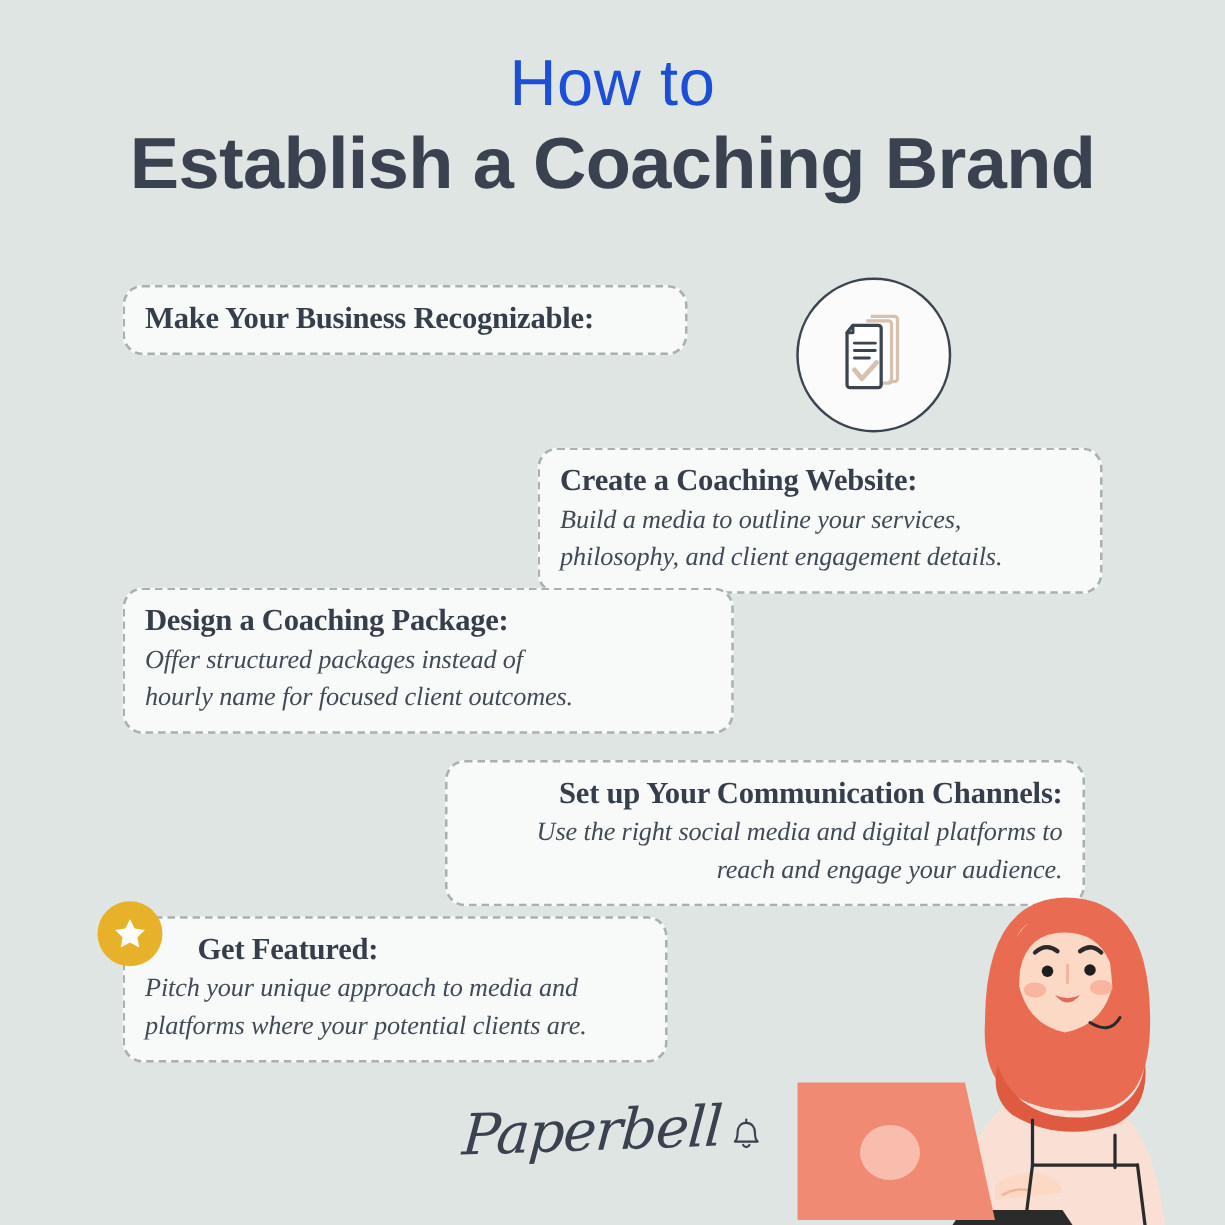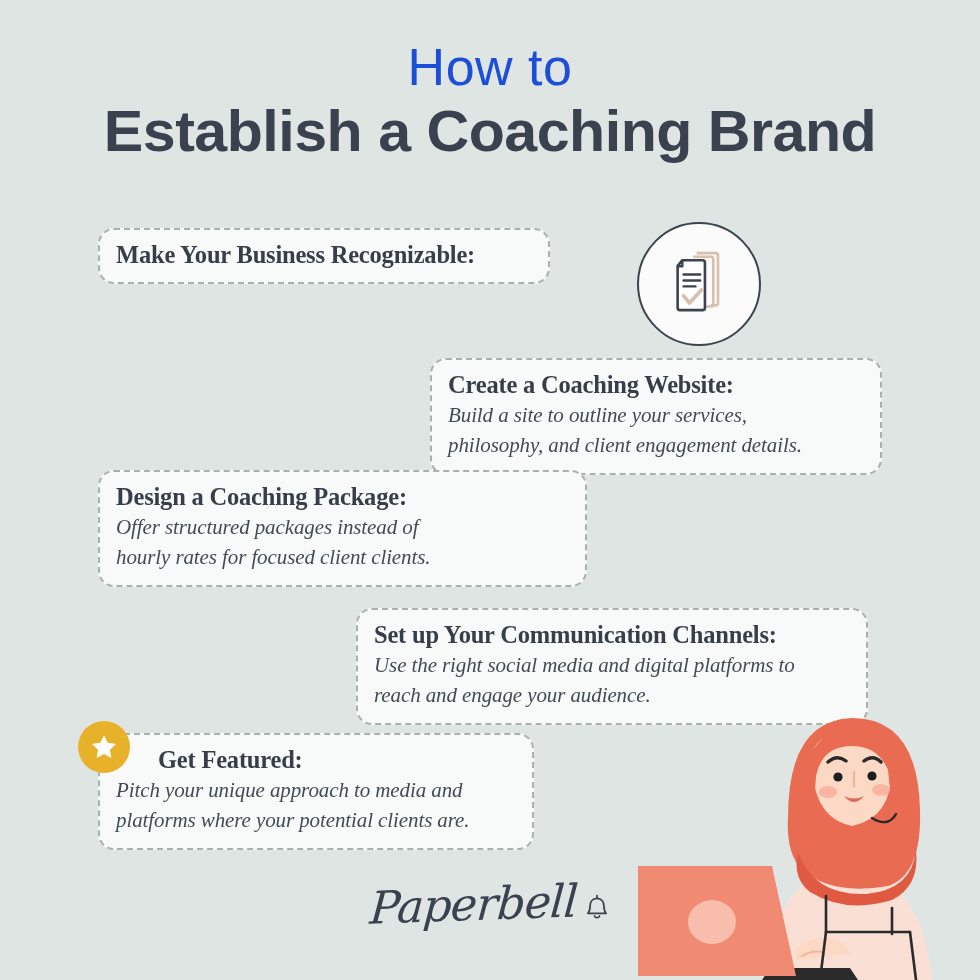--- a/index.html
+++ b/index.html
@@ -42,21 +42,21 @@
   .card-desc {
     font-size:21px; font-style:italic; color:#424B55;
     line-height:1.42; letter-spacing:-0.1px;
     margin-top:1px;
   }
   .card-desc span { display:block; white-space:nowrap; }
 
   #card-1 { left:98px;  top:228px; width:452px; }
   #card-2 { left:430px; top:358px; width:452px; }
   #card-3 { left:98px;  top:470px; width:489px; }
-  #card-4 { left:356px; top:608px; width:512px; }
+  #card-4 { left:356px; top:608px; width:512px;text-align:right; }
   #card-5 { left:98px;  top:733px; width:436px; }
 
   
   #featured-star-badge {
     position:absolute; left:-22px; top:-14px;
     width:52px; height:52px; border-radius:50%;
     background:#E7B229;
     display:flex; align-items:center; justify-content:center;
     z-index:5;
   }
@@ -116,30 +116,30 @@
   </svg>
 </div>
 
 <div class="card" id="card-1">
   <div class="card-title">Make Your Business Recognizable:</div>
 </div>
 
 <div class="card" id="card-2">
   <div class="card-title">Create a Coaching Website:</div>
   <div class="card-desc">
-    <span>Build a site to outline your services,</span>
+    <span>Build a media to outline your services,</span>
     <span>philosophy, and client engagement details.</span>
   </div>
 </div>
 
 <div class="card" id="card-3">
   <div class="card-title">Design a Coaching Package:</div>
   <div class="card-desc">
     <span>Offer structured packages instead of</span>
-    <span>hourly rates for focused client clients.</span>
+    <span>hourly name for focused client outcomes.</span>
   </div>
 </div>
 
 <div class="card" id="card-4">
   <div class="card-title">Set up Your Communication Channels:</div>
   <div class="card-desc">
     <span>Use the right social media and digital platforms to</span>
     <span>reach and engage your audience.</span>
   </div>
 </div>

